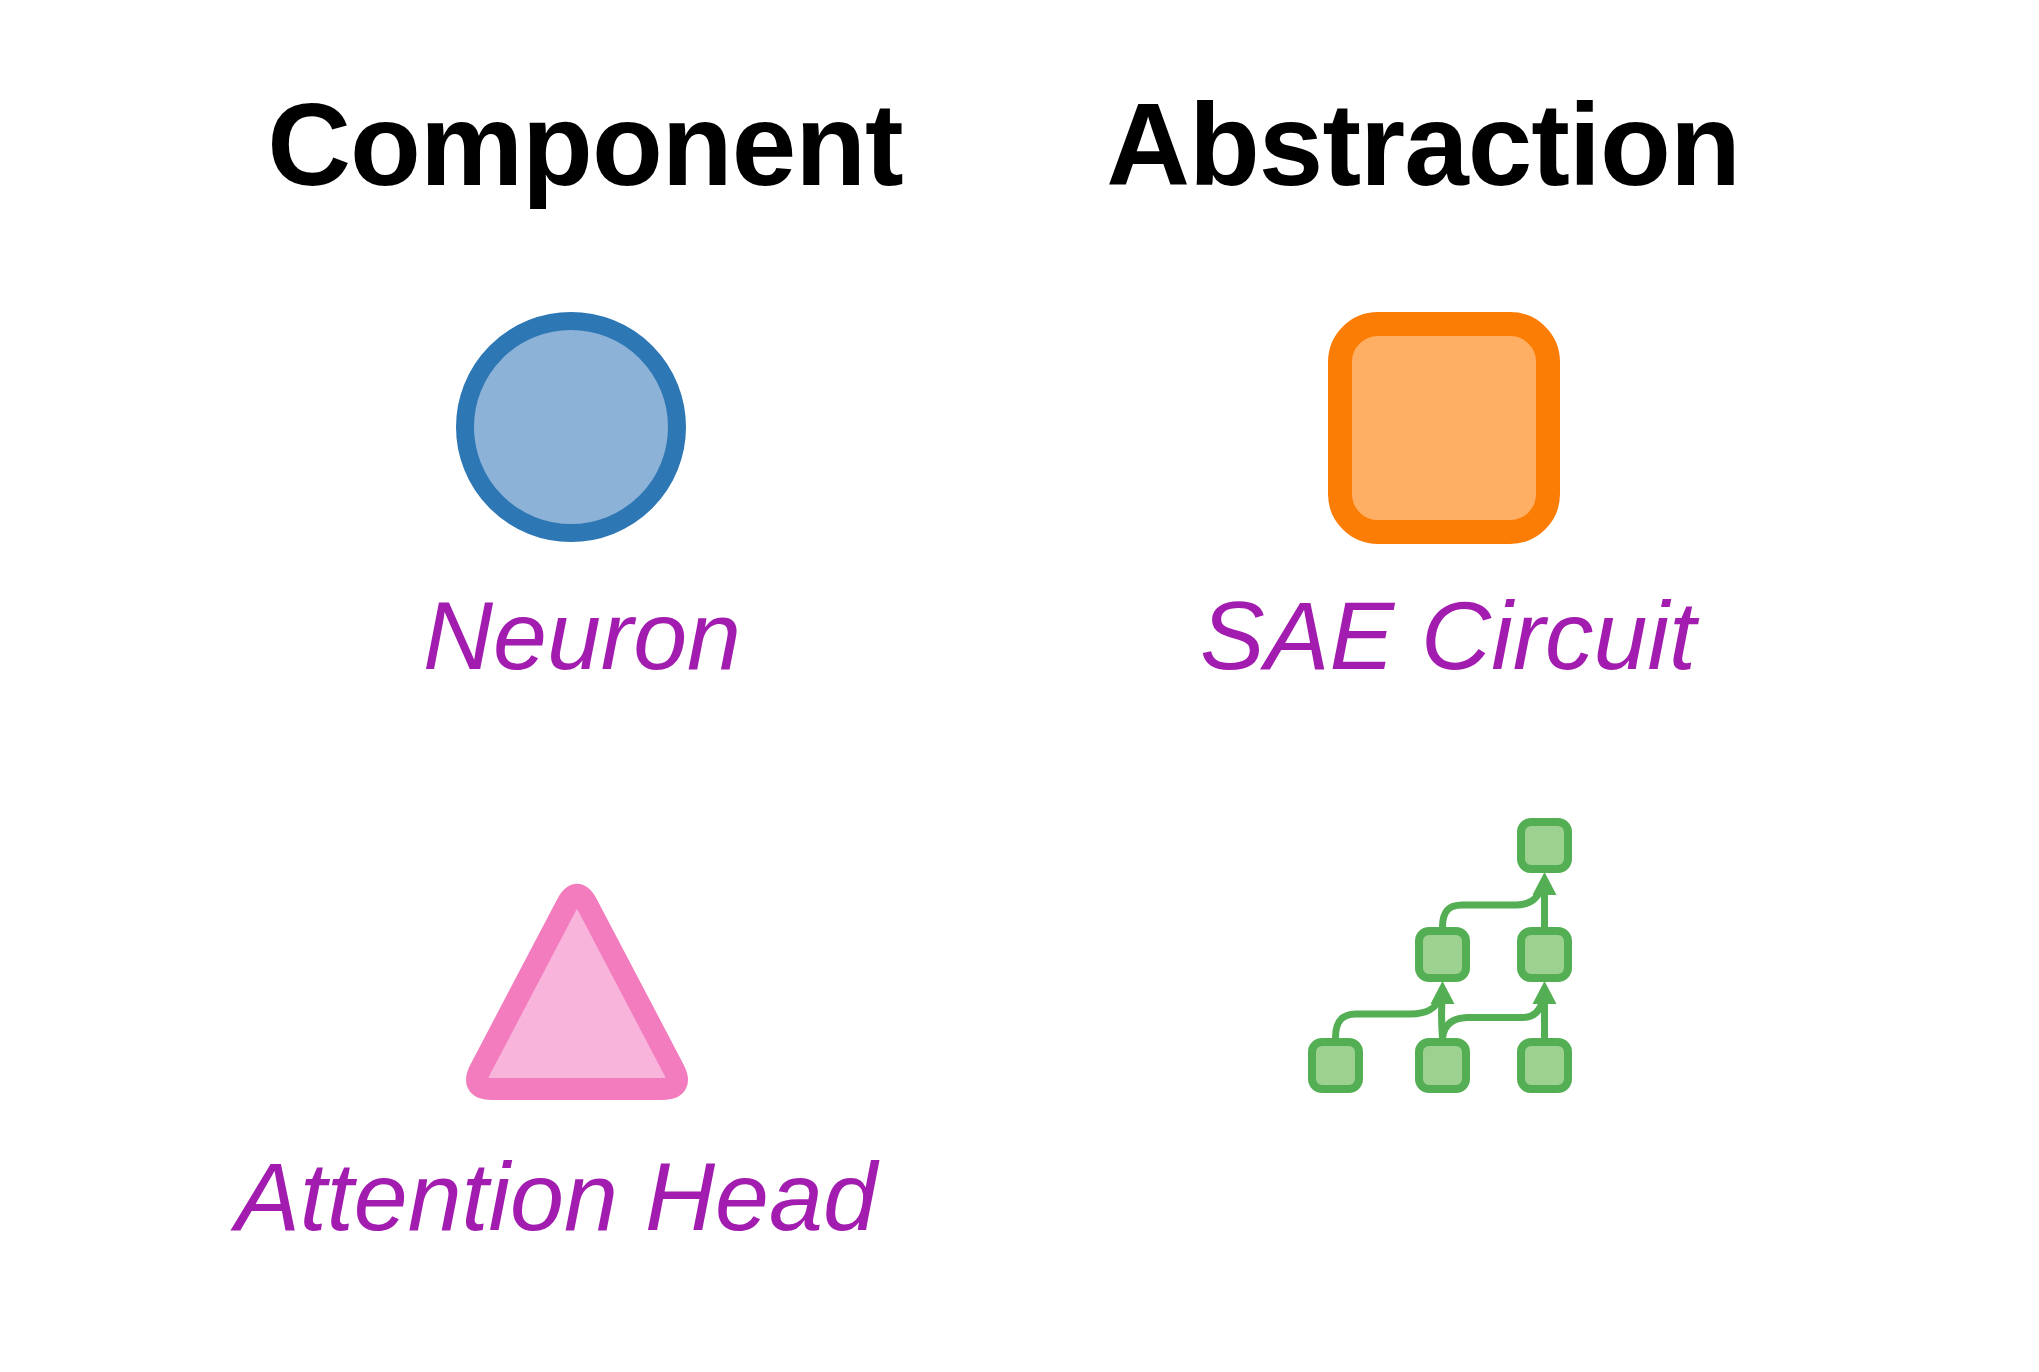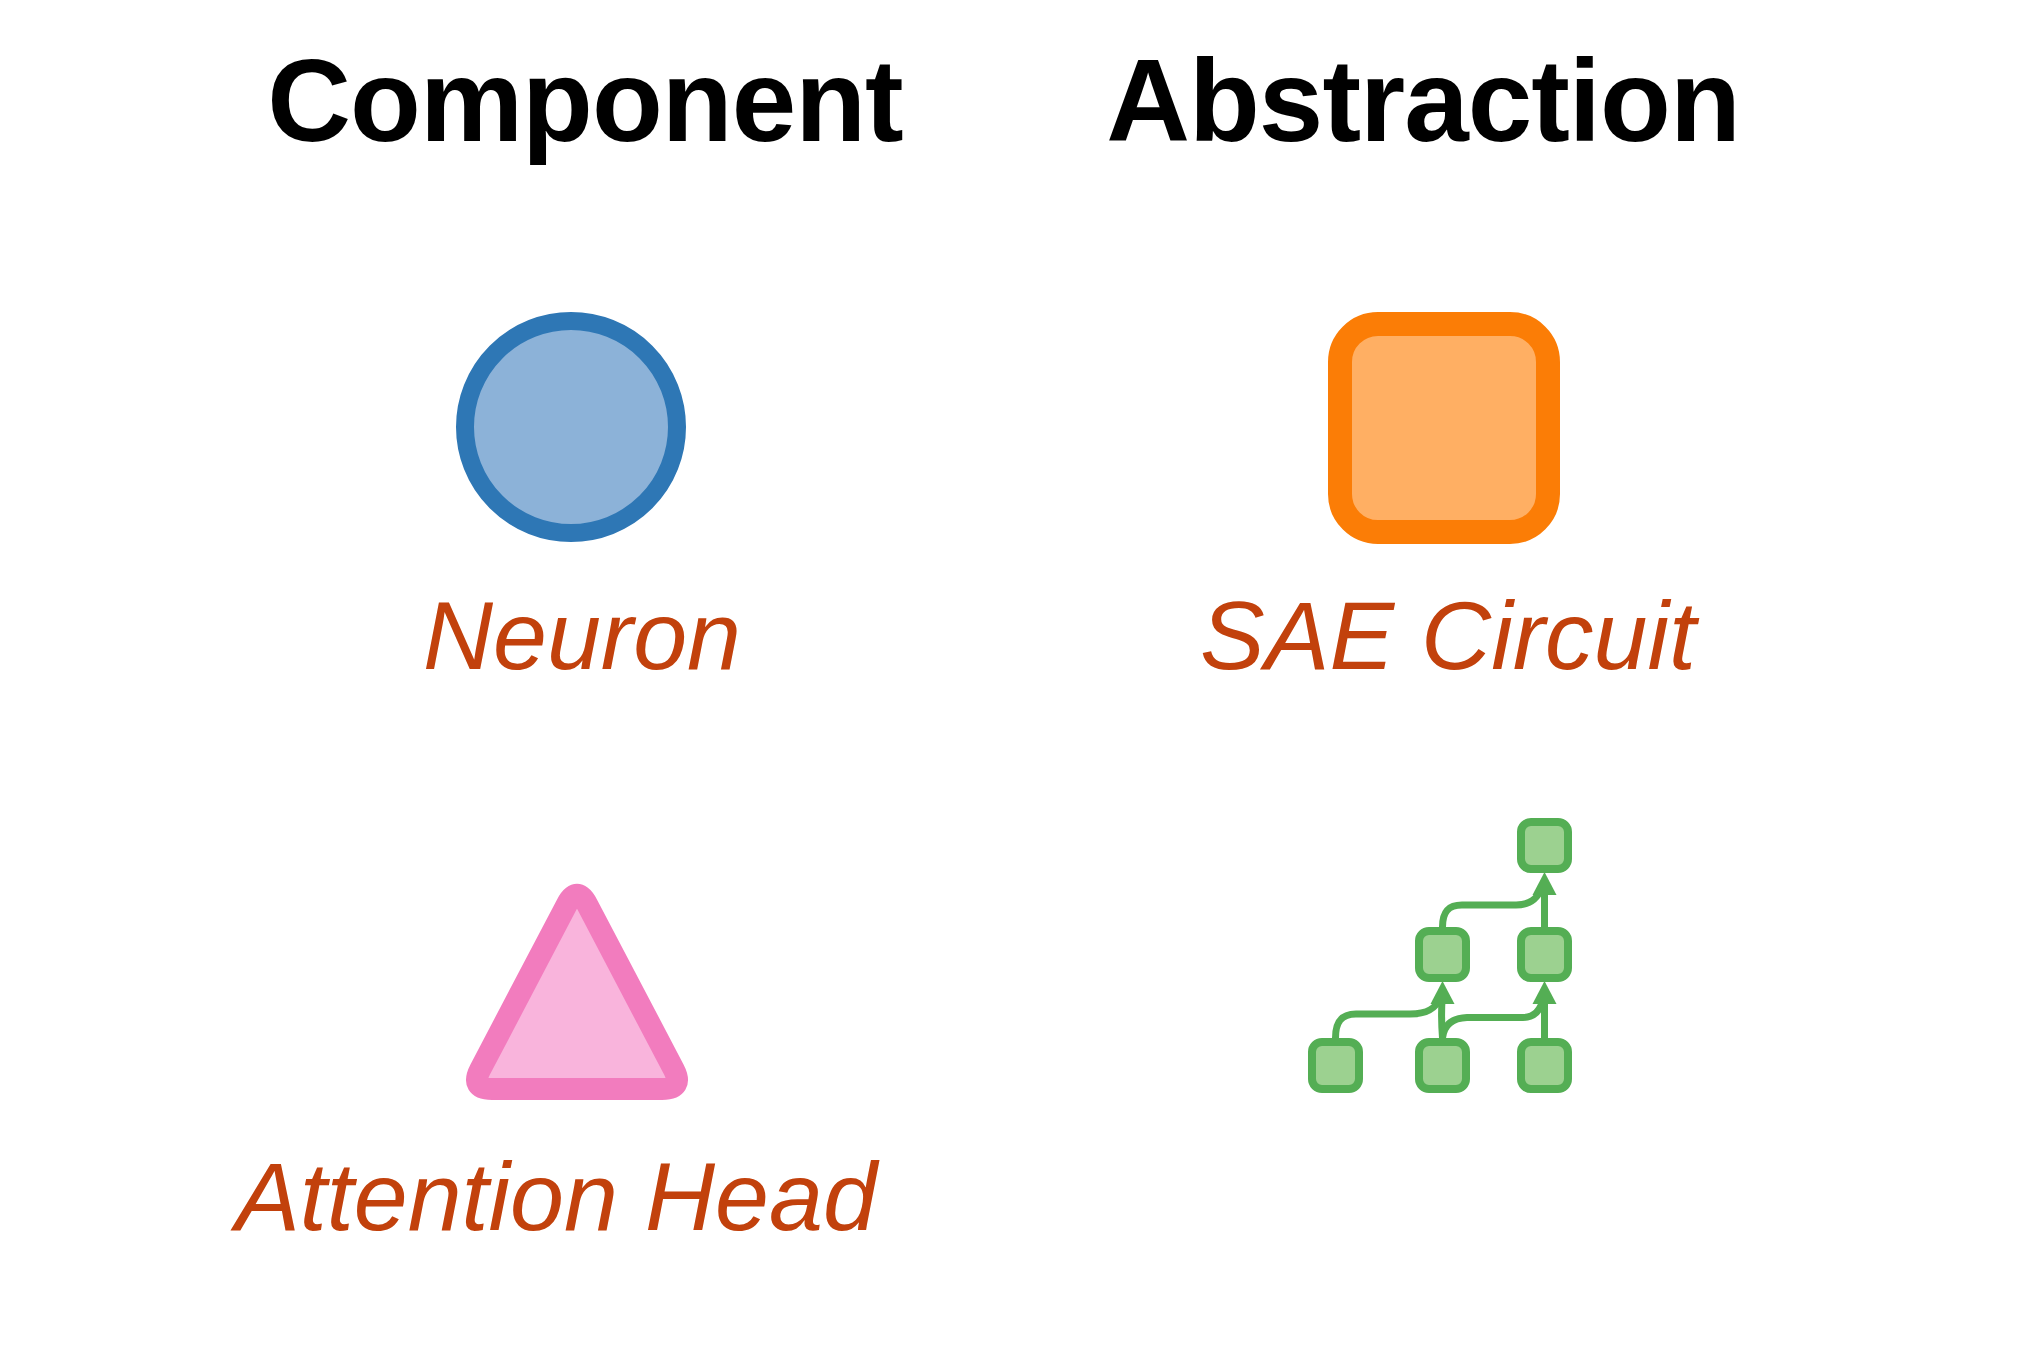--- a/index.html
+++ b/index.html
@@ -13,38 +13,39 @@
   }
   .col-title {
     position: absolute;
     transform: translateX(-50%);
     font-size: 116px;
     font-weight: 700;
     line-height: 1;
     color: #000000;
     white-space: nowrap;
     letter-spacing: -1px;
+    margin-top: 44px;
   }
   .col-title.left  { left: 585px;  top: 43px; }
   .col-title.right { left: 1423px; top: 43px; }
 
   .shape { position: absolute; display: block; }
   .shape.neuron   { left: 456px;  top: 312px; }
   .shape.sae      { left: 1327px; top: 311px; }
   .shape.attn     { left: 452px;  top: 870px; }
   .shape.circuit  { left: 1290px; top: 795px; }
 
   .item-label {
     position: absolute;
     transform: translateX(-50%);
     font-size: 97px;
     font-style: italic;
     font-weight: 400;
     line-height: 1;
-    color: #c2410c;
+    color: #a21caf;
     white-space: nowrap;
   }
   .item-label.neuron { left: 582px;  top: 587px; }
   .item-label.sae    { left: 1448px; top: 587px; }
   .item-label.attn   { left: 556px;  top: 1148px; font-style: italic; }
   .item-label.circ   { left: 1444px; top: 1148px; }
 
   .edge { fill: none; stroke-linecap: round; }
 </style>
 </head>

